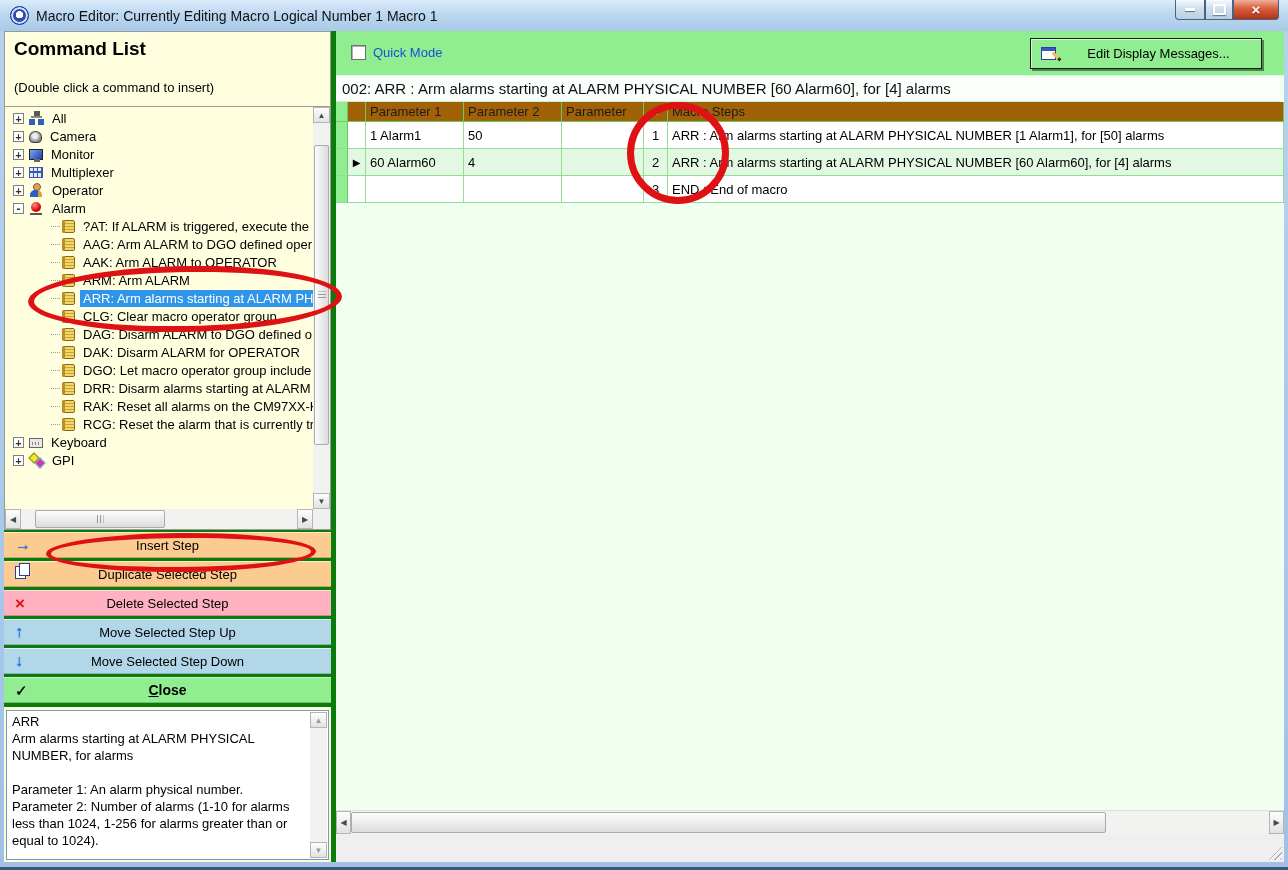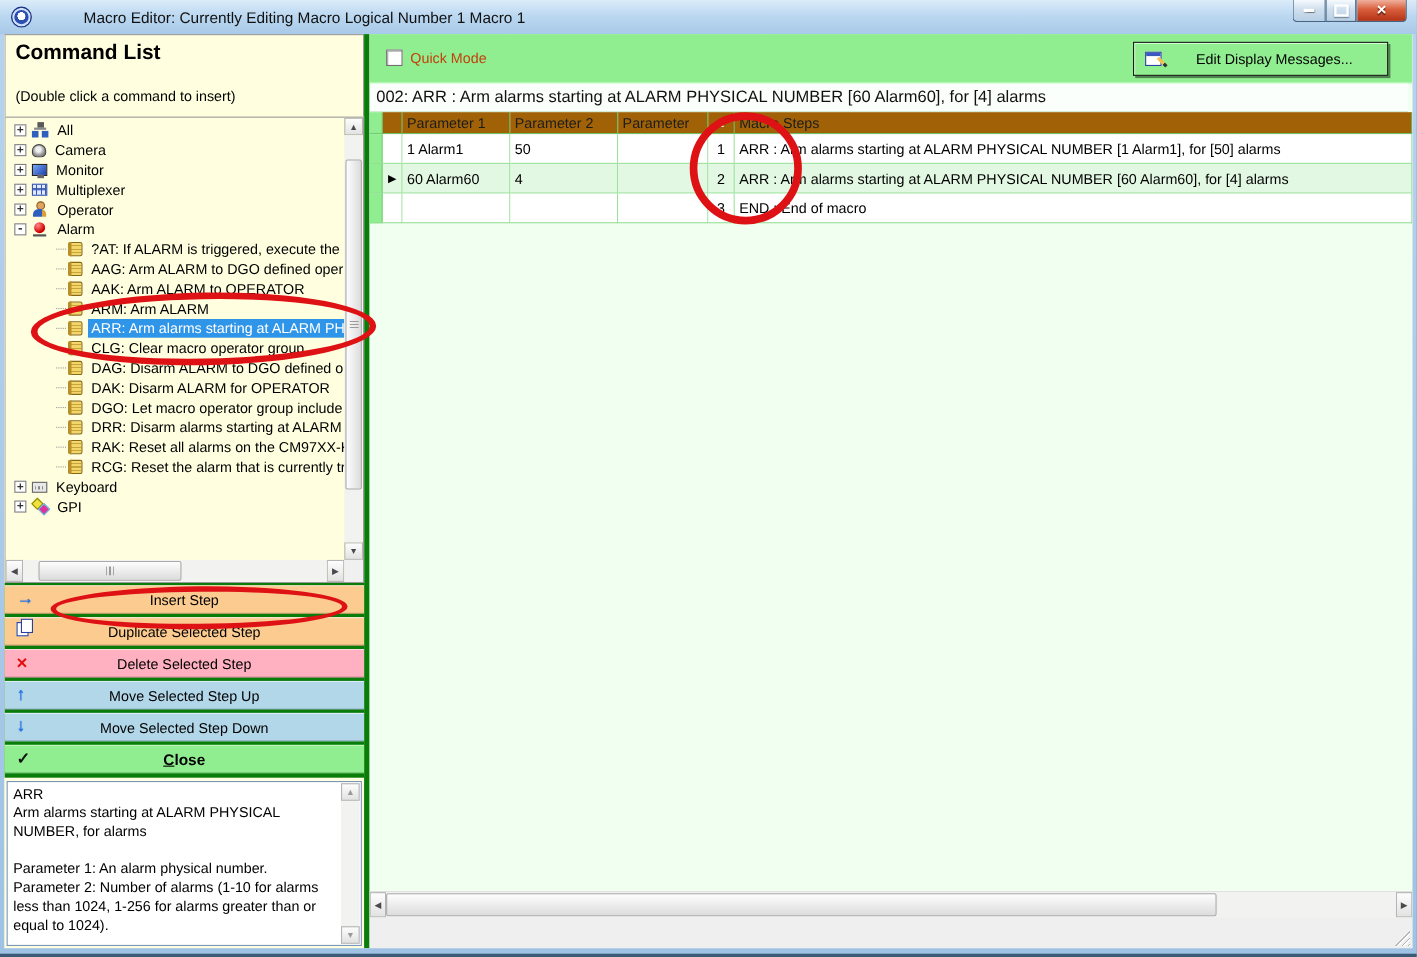--- a/index.html
+++ b/index.html
@@ -1,21 +1,21 @@
 <!DOCTYPE html>
 <html><head>
 <meta charset="utf-8">
 <style>
   html,body{margin:0;padding:0;}
   body{width:1288px;height:870px;position:relative;font-family:"Liberation Sans",sans-serif;background:#6b8aa6;overflow:hidden;}
   #window{position:absolute;inset:0;background:linear-gradient(#b7d3ee,#9fc2e4);}
   #window::after{content:"";position:absolute;left:0;right:0;bottom:0;height:3px;background:#3a5a77;}
 
   
-  #titlebar{position:absolute;top:0;left:0;right:0;height:31px;background:linear-gradient(#dcecf9,#bcd8f1 45%,#a8c9e8);display:flex;align-items:center;padding-left:10px;box-sizing:border-box;gap:40px;}
+  #titlebar{position:absolute;top:0;left:0;right:0;height:31px;background:linear-gradient(#dcecf9,#bcd8f1 45%,#a8c9e8);display:flex;align-items:center;padding-left:10px;box-sizing:border-box;}
   #app-icon{width:17px;height:17px;border-radius:50%;background:radial-gradient(circle at 50% 45%, #ffffff 0 28%, #2a4fae 30% 100%);border:1px solid #17307c;box-shadow:inset 0 0 0 2px #cfe0ff;margin-right:7px;flex:none;}
   #title-text{font-size:14px;color:#111;white-space:nowrap;}
   #win-buttons{position:absolute;top:0;right:9px;display:flex;}
   .win-btn{height:20px;border:1px solid #46647f;border-top:none;display:flex;align-items:center;justify-content:center;box-sizing:border-box;}
   .win-btn.min{width:30px;border-radius:0 0 0 4px;background:linear-gradient(#f5fafe,#cfdfee 45%,#b8cfe5);}
   .win-btn.max{width:28px;background:linear-gradient(#f5fafe,#cfdfee 45%,#b8cfe5);}
   .win-btn.close{width:46px;border-radius:0 0 4px 0;background:linear-gradient(#f0b09e,#d95e3b 45%,#b33316);}
   .glyph-min{width:10px;height:3px;background:#fff;box-shadow:0 1px 1px rgba(0,0,0,.5);}
   .glyph-max{width:9px;height:7px;border:2px solid #fff;box-shadow:0 1px 1px rgba(0,0,0,.4);}
   .glyph-close{color:#fff;font-size:15px;font-weight:bold;text-shadow:0 1px 1px rgba(0,0,0,.5);line-height:1;}
@@ -101,21 +101,21 @@
   
   #desc-box{flex:1;margin:3px 2px 2px 2px;background:#fff;border:1px solid #7a96b8;position:relative;overflow:hidden;}
   #desc-text{position:absolute;inset:2px 20px 2px 5px;font-size:13px;line-height:17px;color:#000;white-space:pre-line;}
   #desc-vscroll{position:absolute;top:1px;right:1px;bottom:1px;width:17px;display:flex;flex-direction:column;justify-content:space-between;background:#f2f2f0;}
   #desc-vscroll .sb-arrow{height:16px;color:#9a9a9a;}
 
   
   #toolbar{position:absolute;top:0;left:0;right:0;height:45px;background:#90ee90;border-bottom:1px solid #d8ffd8;box-sizing:border-box;}
   #quick-mode{position:absolute;left:15px;top:14px;display:flex;align-items:center;}
   #qm-box{width:13px;height:13px;background:#fff;border:1px solid #707070;box-shadow:inset 1px 1px 0 #b0b0b0;margin-right:7px;}
-  #qm-label{font-size:13px;color:#c2410c;}
+  #qm-label{font-size:13px;color:#1d4ed8;}
   #edit-msg-btn{position:absolute;top:7px;right:22px;width:232px;height:31px;background:#90ee90;border:1px solid #1a1a1a;box-shadow:2px 2px 0 rgba(0,0,0,.45), inset 1px 1px 0 #d2ffd2;display:flex;align-items:center;box-sizing:border-box;}
   #edit-msg-btn .elabel{flex:1;text-align:center;font-size:13px;color:#000;}
   .ic-editmsg{width:15px;height:13px;margin-left:10px;background:#fff;border:1px solid #2a3f9e;position:relative;flex:none;box-sizing:border-box;}
   .ic-editmsg::before{content:"";position:absolute;left:0;right:0;top:0;height:3px;background:#3a57c0;}
   .ic-editmsg::after{content:"";position:absolute;right:-3px;bottom:-3px;width:3px;height:11px;background:linear-gradient(#f2c24e 0 70%,#333 70%);transform:rotate(-45deg);}
 
   #step-strip{position:absolute;top:45px;left:0;right:4px;height:26px;background:#fbfffb;display:flex;align-items:center;padding-left:6px;box-sizing:border-box;font-size:15px;color:#111;border-bottom:1px solid #cfeccf;}
 
   
   #grid{position:absolute;top:71px;left:0;right:0;}

